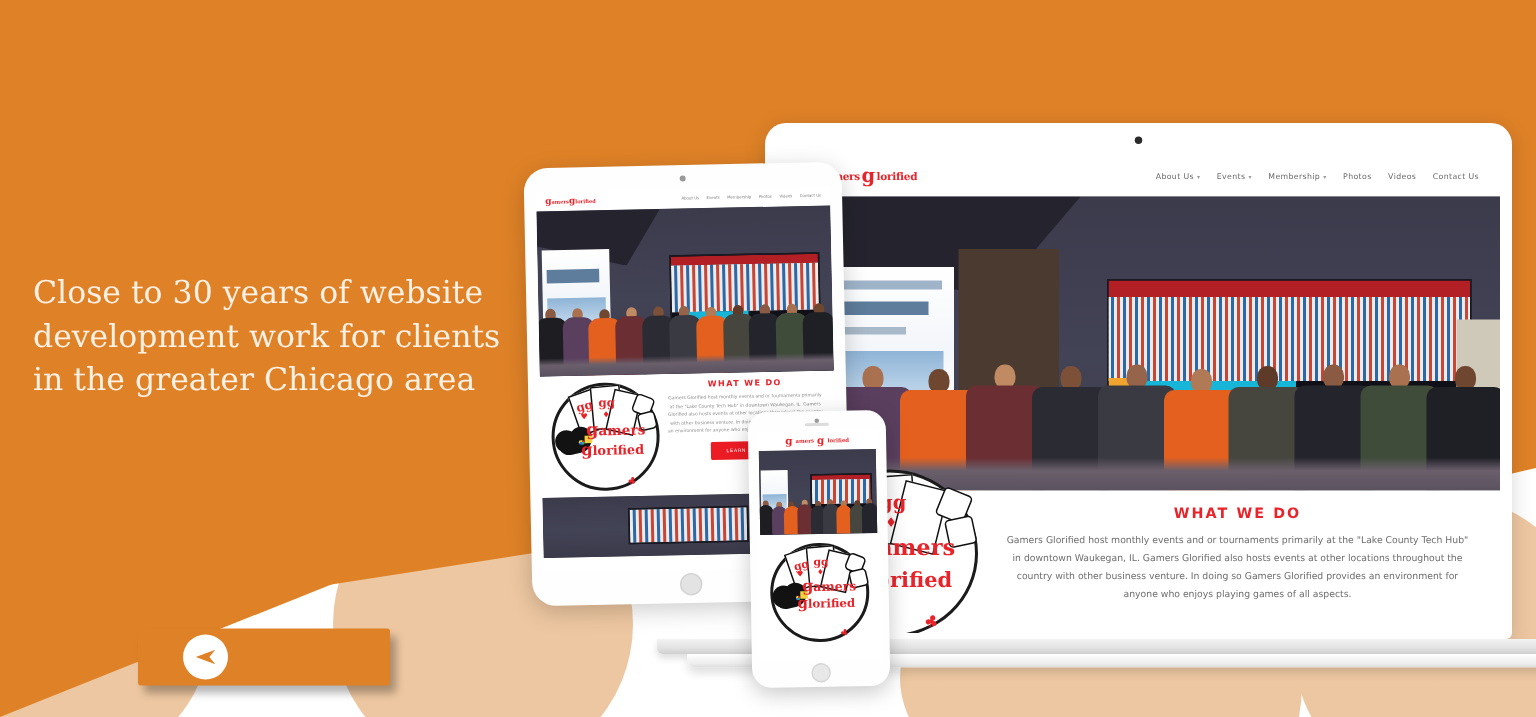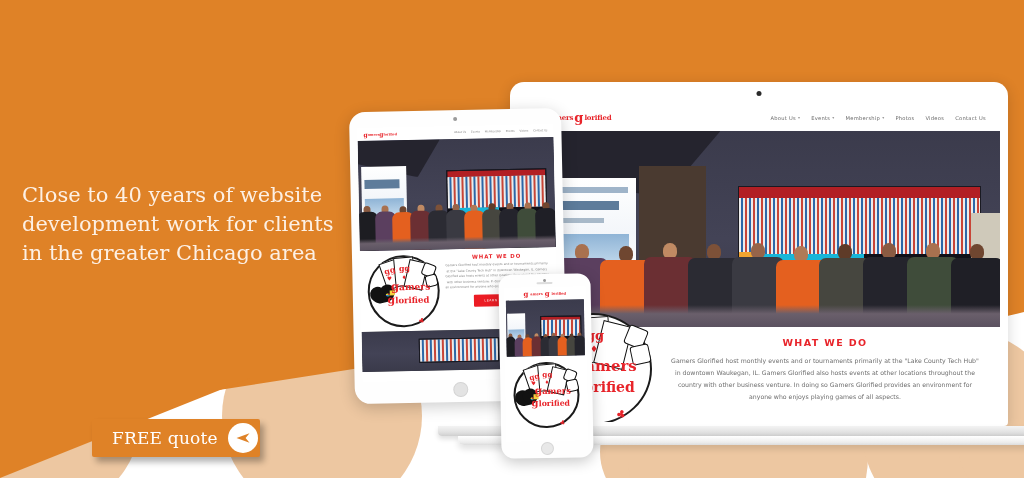--- a/index.html
+++ b/index.html
@@ -611,24 +611,23 @@
               <div class="gg-name" style="left: 21.28px; top: 23.52px; font-size: 8.4px;"><span style="font-size:10.64px">g</span>amers</div>
               <div class="gg-name2" style="left: 17.92px; top: 35.84px; font-size: 7.84px;"><span style="font-size:10.080000000000002px">g</span>lorified</div>
               <div class="gg-clubs" style="right: 14.56px; bottom: 2.24px; font-size: 6.16px;">♣</div>
             </div>
         </div>
       </div>
       <div class="ph-home"></div>
     </div>
   </div>
 
-  <p class="subhead">Close to 40 years of website development work for clients in the greater Chicago area</p>
+  <p class="subhead">Close to 30 years of website development work for clients in the greater Chicago area</p>
 
   <button class="cta">
-    <span class="cta-label">FREE quote</span>
     <span class="cta-arrow">
       <svg width="16" height="14" viewBox="0 0 16 14" aria-hidden="true">
         <path d="M1.5 7 L14.5 2.2 L10.6 7 L14.5 11.8 Z" fill="#df8227"></path>
       </svg>
     </span>
   </button>
 
 </div>
 
 </body></html>

